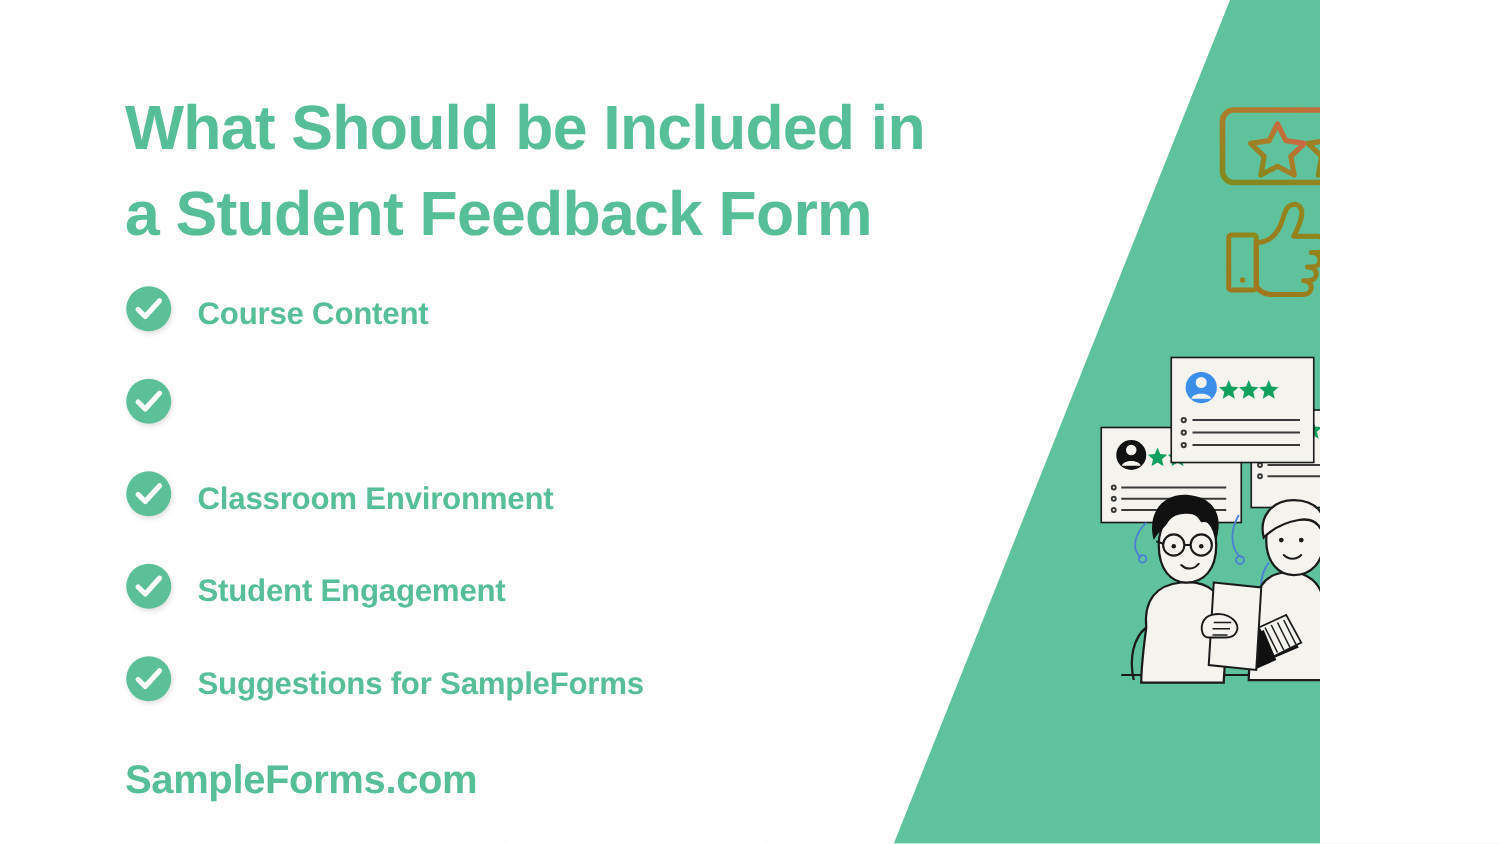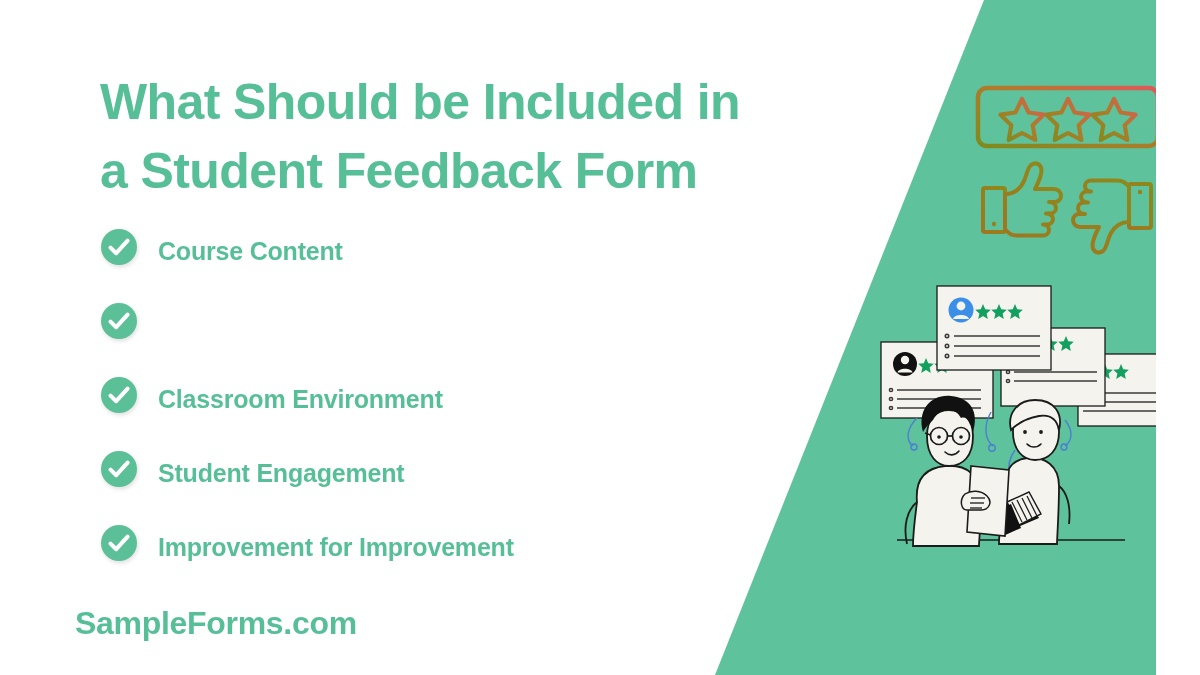--- a/index.html
+++ b/index.html
@@ -8,21 +8,21 @@
   html, body {
     width: 1200px;
     height: 675px;
     overflow: hidden;
     background: #ffffff;
     font-family: "Liberation Sans", sans-serif;
   }
 
   #canvas {
     position: relative;
-    width: 1156px;
+    width: 1056px;
     height: 675px;
     background: #ffffff;
     overflow: hidden;
   }
 
   
   .green-panel {
     position: absolute;
     inset: 0;
     background: #5ec29c;
@@ -81,21 +81,21 @@
   .bullet-label {
     color: #57bf97;
     font-size: 25px;
     font-weight: bold;
     white-space: nowrap;
     letter-spacing: -0.2px;
   }
 
   .site-brand {
     position: absolute;
-    left: 75px;
+    left: 100px;
     top: 605px;
     color: #57bf97;
     font-size: 32px;
     font-weight: bold;
     letter-spacing: -0.3px;
   }
 
   
   .illustration {
     position: absolute;
@@ -166,21 +166,21 @@
         <span class="bullet-label">Student Engagement</span>
       </li>
 
       <li class="bullet-item">
         <span class="check-icon">
           <svg viewBox="0 0 38 38" xmlns="http://www.w3.org/2000/svg">
             <circle cx="19" cy="19" r="18" fill="#5bbf97"></circle>
             <path d="M10.5 19.6 L16.2 25.2 L27.6 12.6" fill="none" stroke="#ffffff" stroke-width="4.1" stroke-linecap="round" stroke-linejoin="round"></path>
           </svg>
         </span>
-        <span class="bullet-label">Improvement for Improvement</span>
+        <span class="bullet-label">Suggestions for SampleForms</span>
       </li>
 
     </ul>
 
     <div class="site-brand">SampleForms.com</div>
   </div>
 
   <div class="illustration">
 
     <div class="rating-badge">

